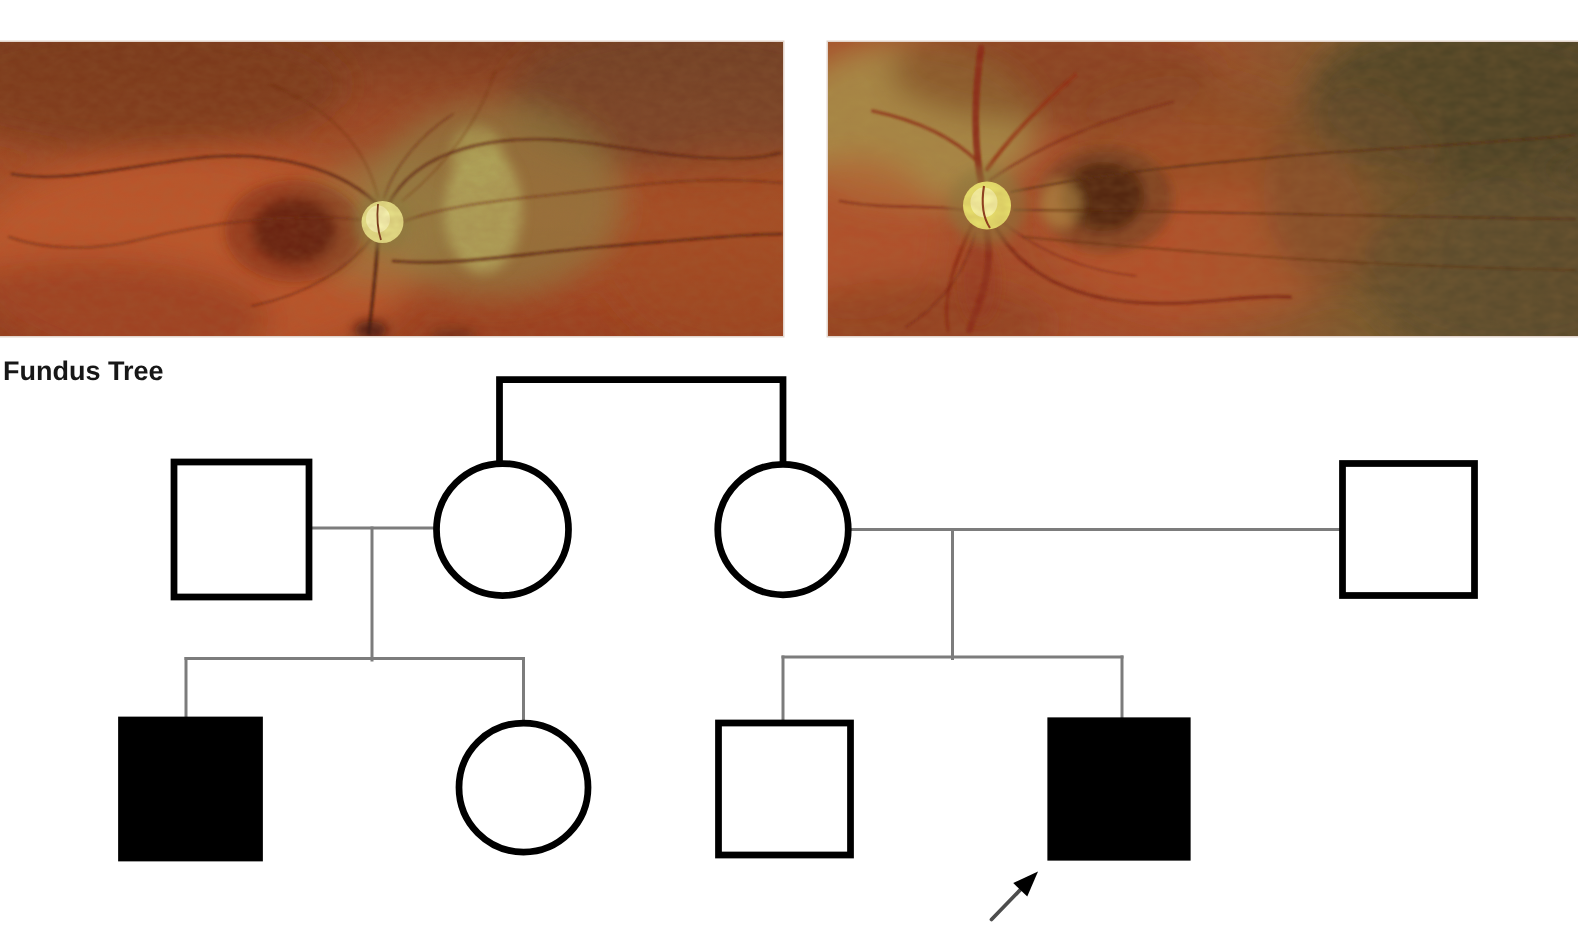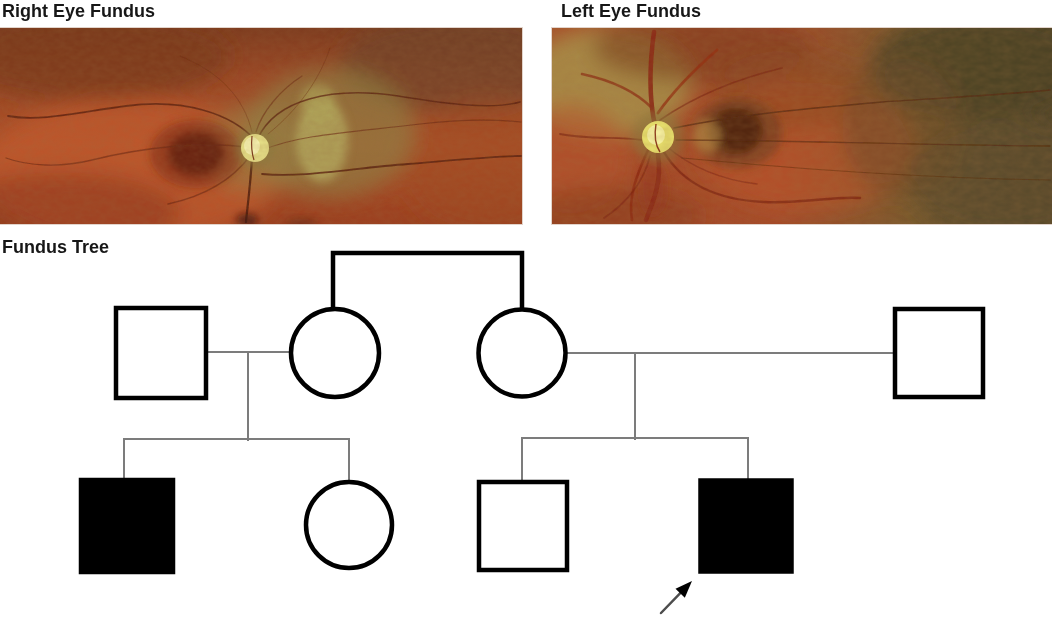--- a/index.html
+++ b/index.html
@@ -22,22 +22,20 @@
   .fundus-right{left:0;width:522px;}
   .fundus-left{left:552px;width:500px;}
   .fundus svg{display:block;width:100%;height:100%;}
   .pedigree-svg{position:absolute;left:0;top:0;width:1052px;height:620px;}
 </style>
 </head>
 <body>
 
 <div class="canvas">
 
-  <div class="panel-label label-right-fundus">Right Eye Fundus</div>
-  <div class="panel-label label-left-fundus">Left Eye Fundus</div>
 
   <div class="fundus fundus-right">
     <svg viewBox="0 0 522 196" xmlns="http://www.w3.org/2000/svg">
       <defs>
         <linearGradient id="rbase" x1="0" y1="0" x2="0" y2="1">
           <stop offset="0" stop-color="#7e3c1f"></stop>
           <stop offset="0.25" stop-color="#9c4826"></stop>
           <stop offset="0.6" stop-color="#ad4f28"></stop>
           <stop offset="1" stop-color="#9c4020"></stop>
         </linearGradient>

